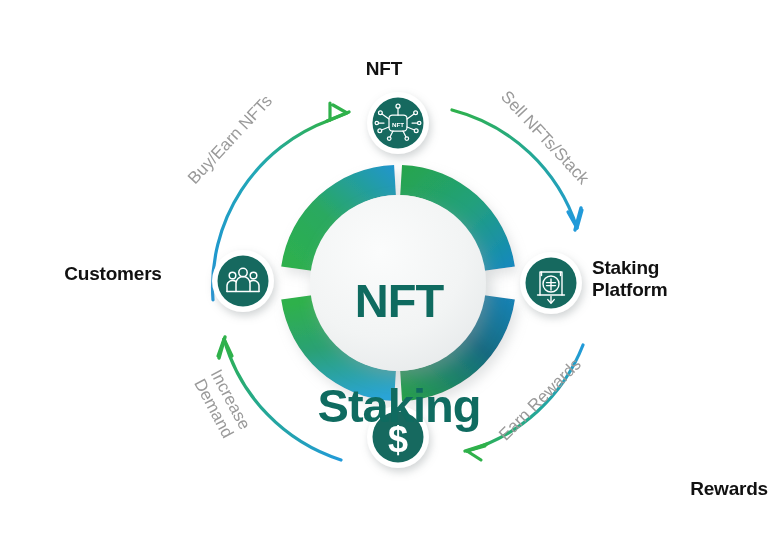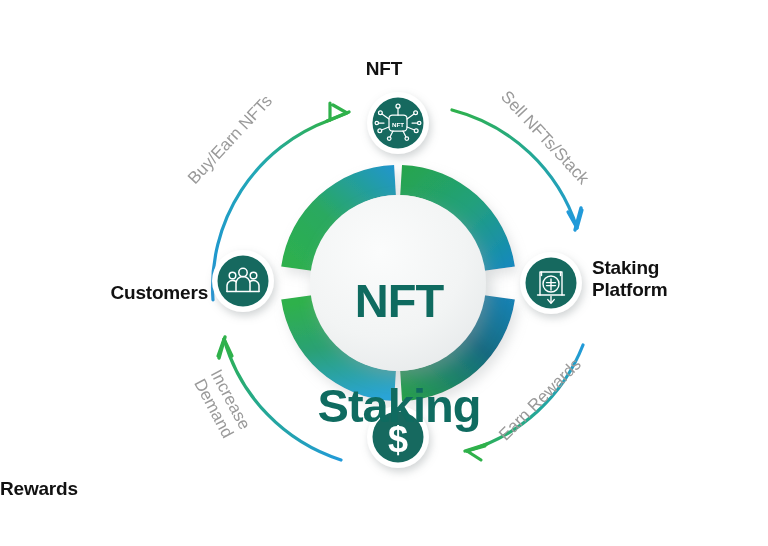--- a/index.html
+++ b/index.html
@@ -37,25 +37,25 @@
     letter-spacing: -0.2px;
     white-space: pre-line;
     line-height: 1.15;
   }
   #label-nft {
     left: 0; top: 58px; width: 768px;
     text-align: center;
   }
   #label-rewards {
     left: 0; top: 478px; width: 768px;
-    text-align: left;
+    text-align: right;
   }
   #label-customers {
-    left: 18px; top: 282px; width: 190px;
-    text-align: right;
+    left: 18px; top: 263px; width: 190px;
+    text-align: center;
   }
   #label-staking-platform {
     left: 592px; top: 257px; width: 170px;
     text-align: left;
   }
   .flow-label {
     position: absolute;
     font-family: "Liberation Sans", sans-serif;
     font-size: 17px;
     font-weight: normal;

